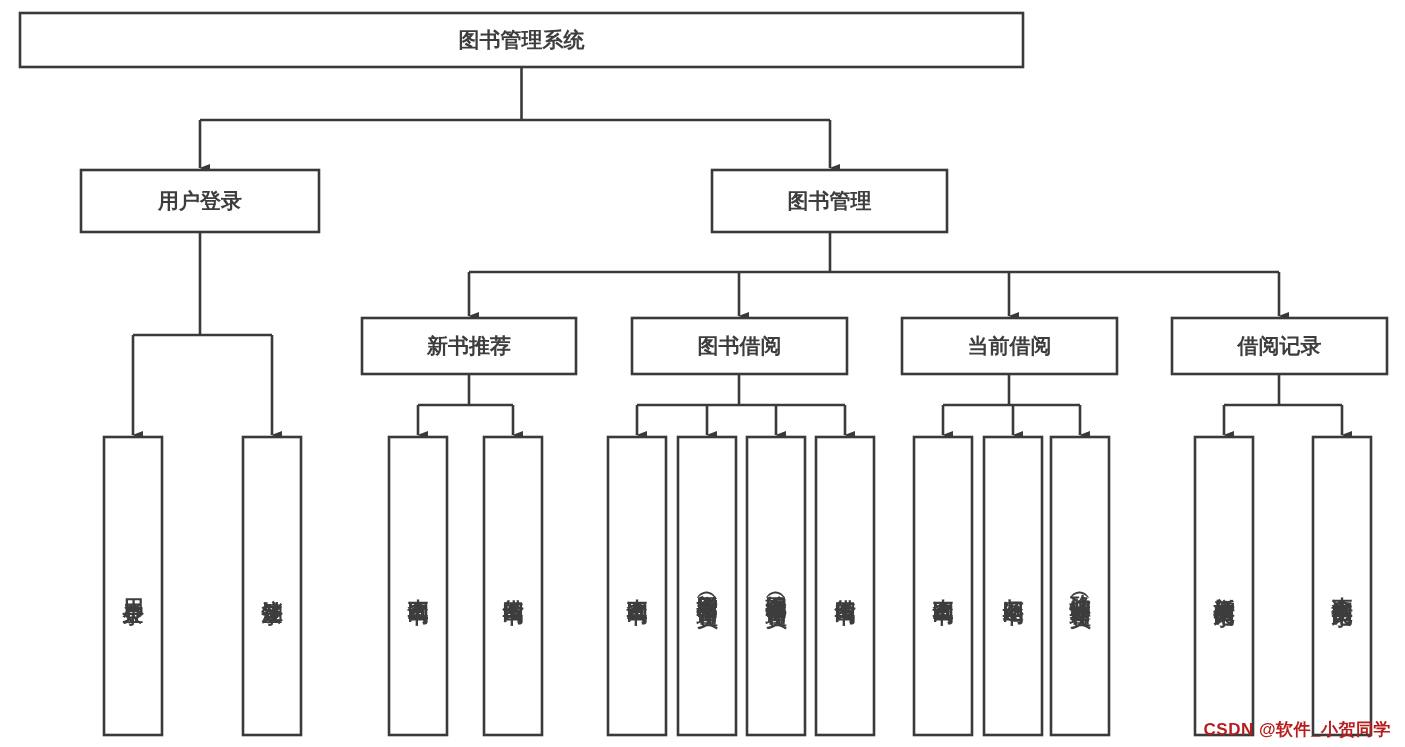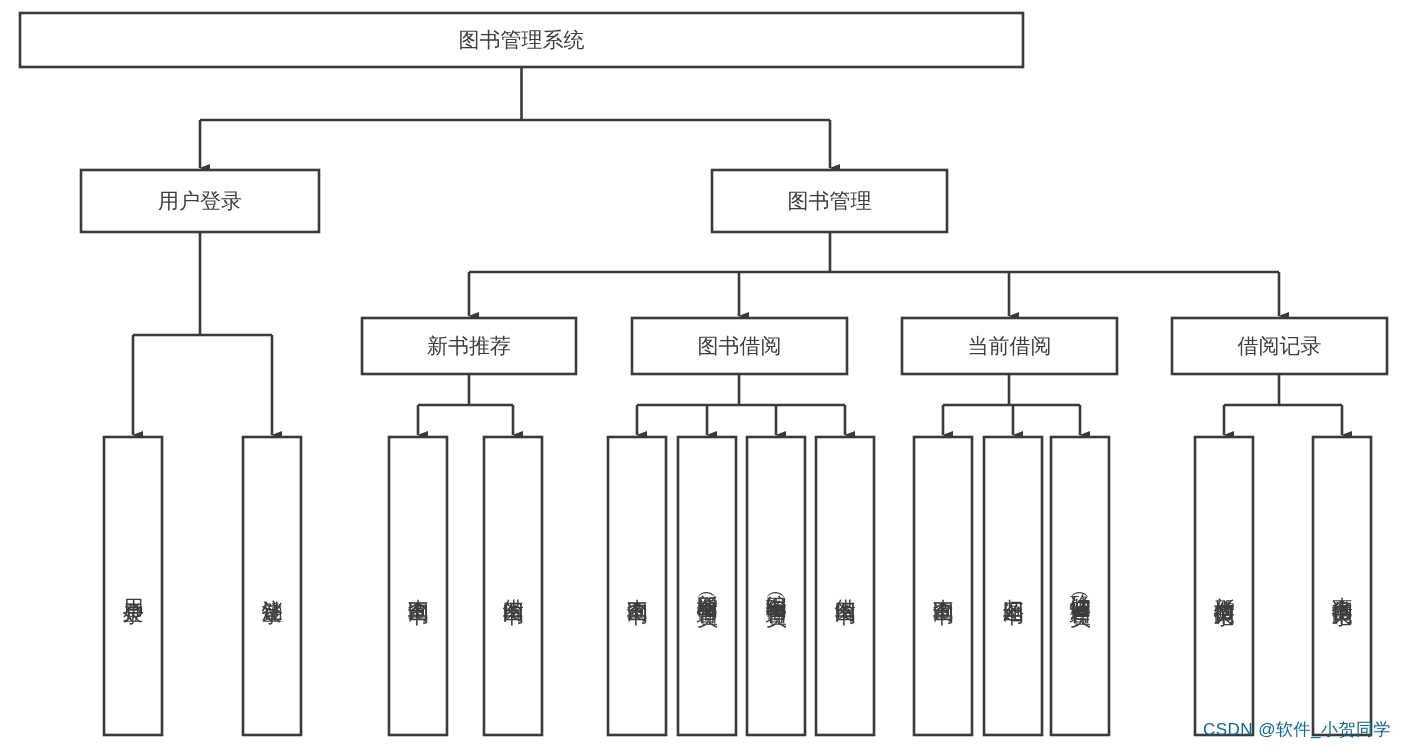--- a/index.html
+++ b/index.html
@@ -11,20 +11,21 @@
     width: 1405px;
     height: 747px;
     overflow: hidden;
     font-family: "Liberation Sans", "DejaVu Sans", sans-serif;
   }
   #diagram-root {
     position: relative;
     width: 1405px;
     height: 747px;
     background: #ffffff;
+    font-weight: bold;
   }
   svg#tree-svg {
     position: absolute;
     top: 0;
     left: 0;
     width: 1405px;
     height: 747px;
     display: block;
   }
   .node-box {
@@ -42,21 +43,21 @@
     fill: #3d3d3d;
     font-family: "Liberation Sans", "DejaVu Sans", sans-serif;
     font-size: 21px;
     text-anchor: middle;
     dominant-baseline: middle;
   }
   .watermark {
     position: absolute;
     right: 14px;
     bottom: 6px;
-    color: #0369a1;
+    color: #b91c1c;
     font-size: 17px;
     font-family: "Liberation Sans", "DejaVu Sans", sans-serif;
     letter-spacing: 0.5px;
     white-space: nowrap;
     user-select: none;
   }
 </style>
 </head>
 <body>
 

